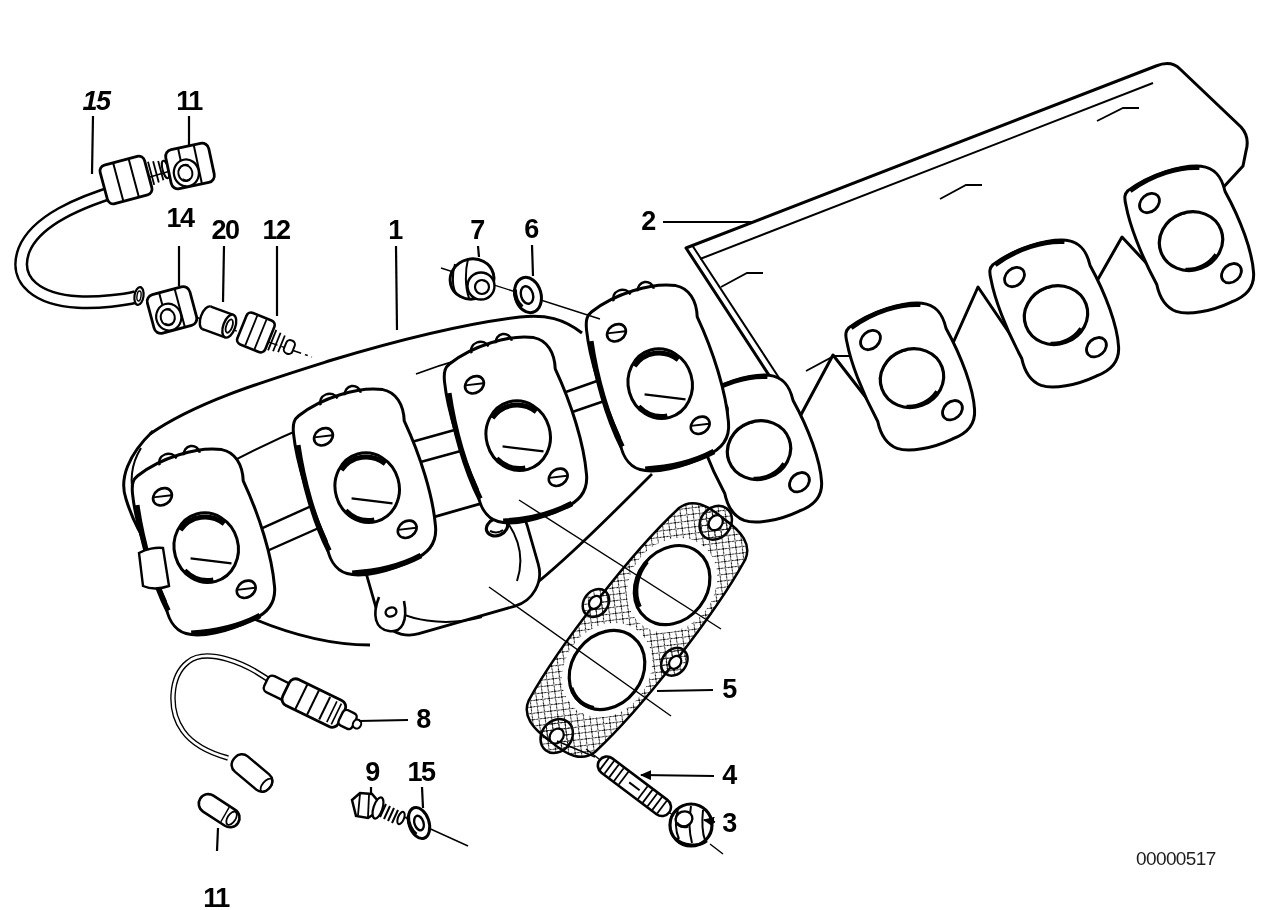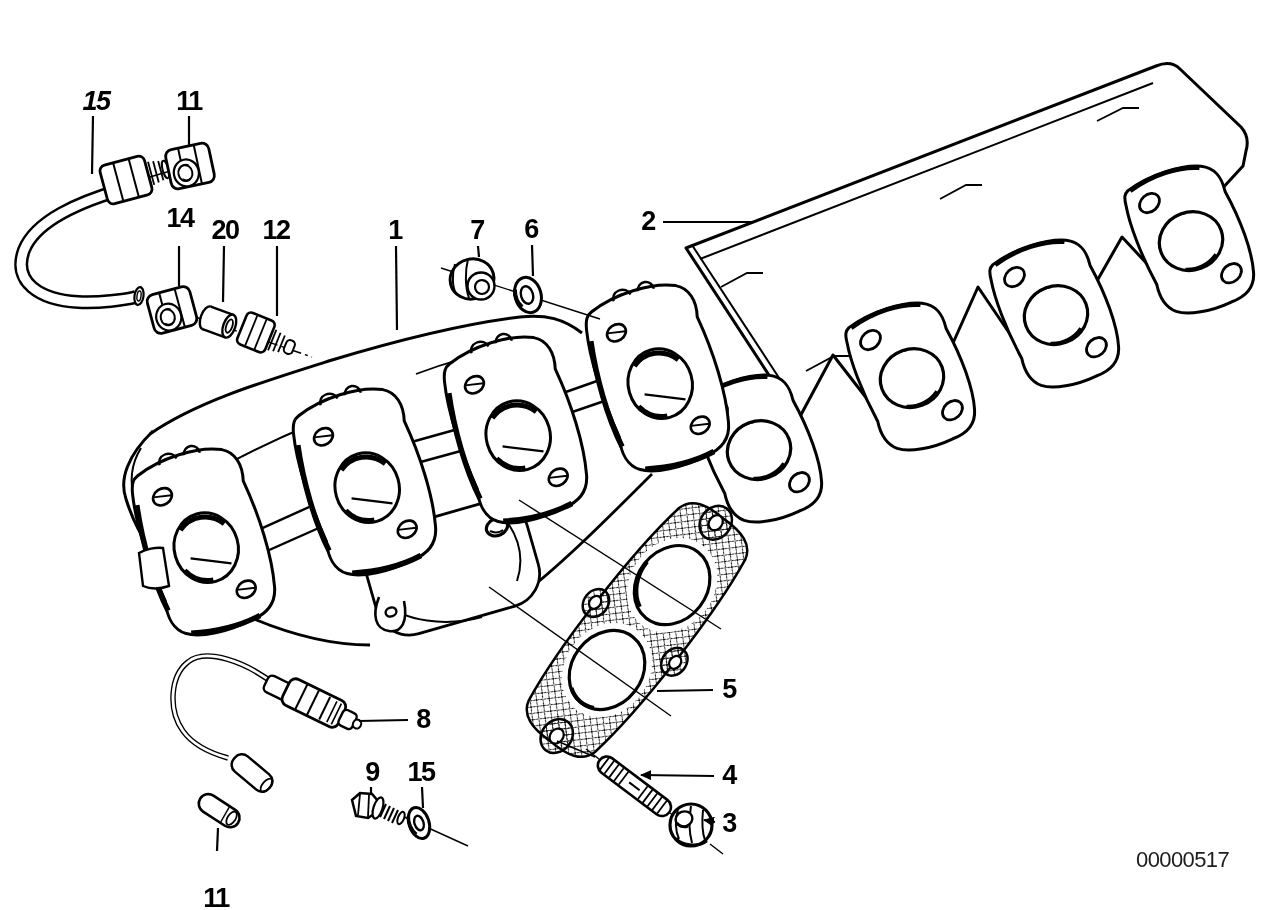--- a/index.html
+++ b/index.html
@@ -1,21 +1,21 @@
 <!DOCTYPE html>
 <html><head>
 <meta charset="utf-8">
 <style>
   html,body{margin:0;padding:0;background:#fff;}
   .stage{position:relative;width:1288px;height:910px;background:#ffffff;overflow:hidden;
          font-family:"Liberation Sans",sans-serif;}
   svg.layer{position:absolute;left:0;top:0;}
   .callout{position:absolute;transform:translate(-50%,-50%);font-weight:700;font-size:27px;
            letter-spacing:-1.5px;color:#000;line-height:1;white-space:nowrap;}
-  .docnum{position:absolute;left:1136px;top:849px;font-size:22px;letter-spacing:-0.6px;
+  .docnum{position:absolute;left:1136px;top:849px;font-size:19px;letter-spacing:-0.6px;
           color:#1d1d1d;line-height:1;}
 </style>
 </head>
 <body>
 
 <div class="stage">
 
   <svg class="layer" width="1288" height="910" viewBox="0 0 1288 910">
     <defs>
       <pattern id="xh" width="9" height="9" patternUnits="userSpaceOnUse">

